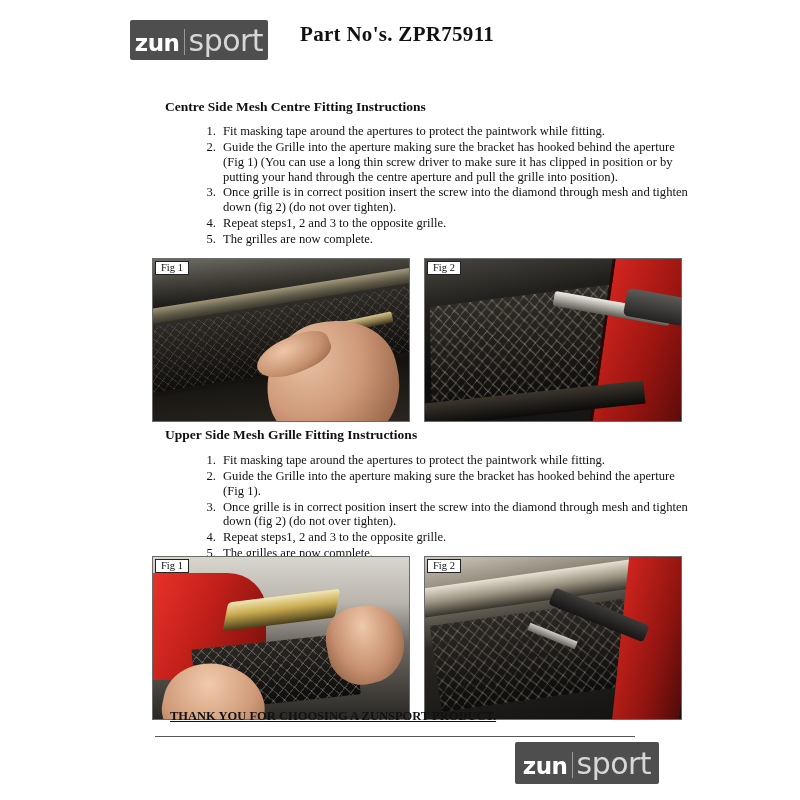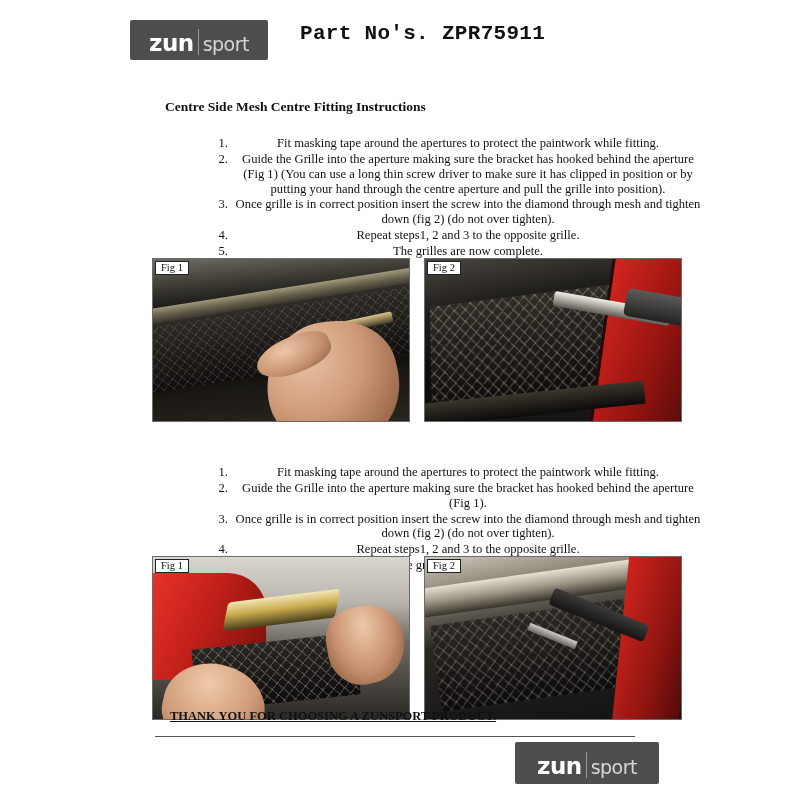--- a/index.html
+++ b/index.html
@@ -13,21 +13,20 @@
     font-family: "Liberation Serif", serif;
     color: #111;
     overflow: hidden;
   }
   .page {
     position: relative;
     width: 648px;
     height: 800px;
     background: #fff;
     box-sizing: border-box;
-    text-align: center;
   }
 
   
   .header {
     position: absolute;
     top: 10px;
     left: 0;
     width: 800px;
     height: 68px;
   }
@@ -58,30 +57,30 @@
   .logo-sep {
     display: inline-block;
     width: 1px;
     height: 26px;
     background: #9a9a9a;
     margin: 0 4px;
     transform: translateY(4px);
   }
   .logo-sport {
     color: #d7d7d7;
-    font-size: 19px;
+    font-size: 30px;
     font-weight: normal;
   }
   .part-no {
     position: absolute;
     top: 12px;
     left: 300px;
     font-size: 21px;
     font-weight: bold;
-    font-family: Liberation Mono, monospace;
+    font-family: Liberation Serif, serif;
     letter-spacing: 0.3px;
   }
   .page-meta {
     position: absolute;
     top: 22px;
     left: 575px;
     width: 170px;
     font-size: 11px;
     font-family: "Liberation Serif", serif;
   }
@@ -115,21 +114,21 @@
     position: absolute;
     font-size: 13.5px;
     font-weight: bold;
     font-family: "Liberation Serif", serif;
   }
   #sec1-title { top: 99px; left: 165px; }
   #sec2-title { top: 427px; left: 165px; }
 
   ol.steps {
     position: absolute;
-    margin: 12px;
+    margin: 0;
     padding-left: 24px;
     list-style: decimal;
     font-size: 12.6px;
     line-height: 1.18;
     font-family: "Liberation Serif", serif;
   }
   ol.steps li {
     margin-bottom: 1px;
     padding-left: 4px;
   }
@@ -465,20 +464,21 @@
     <div class="photo p2">
       <div class="mesh"></div>
       <div class="redwing"></div>
       <div class="lowerbar"></div>
       <div class="driver"></div>
       <div class="driver-handle"></div>
     </div>
     <span class="fig-label">Fig 2</span>
   </div>
 
+  <div class="section-title" id="sec2-title">Upper Side Mesh Grille Fitting Instructions</div>
 
   <ol class="steps" id="steps2">
     <li>Fit masking tape around the apertures to protect the paintwork while fitting.</li>
     <li>Guide the Grille into the aperture making sure the bracket has hooked behind the aperture (Fig 1).</li>
     <li>Once grille is in correct position insert the screw into the diamond through mesh and tighten down (fig 2) (do not over tighten).</li>
     <li>Repeat steps1, 2 and 3 to the opposite grille.</li>
     <li>The grilles are now complete.</li>
   </ol>
 
   <div class="fig" id="fig2a">

